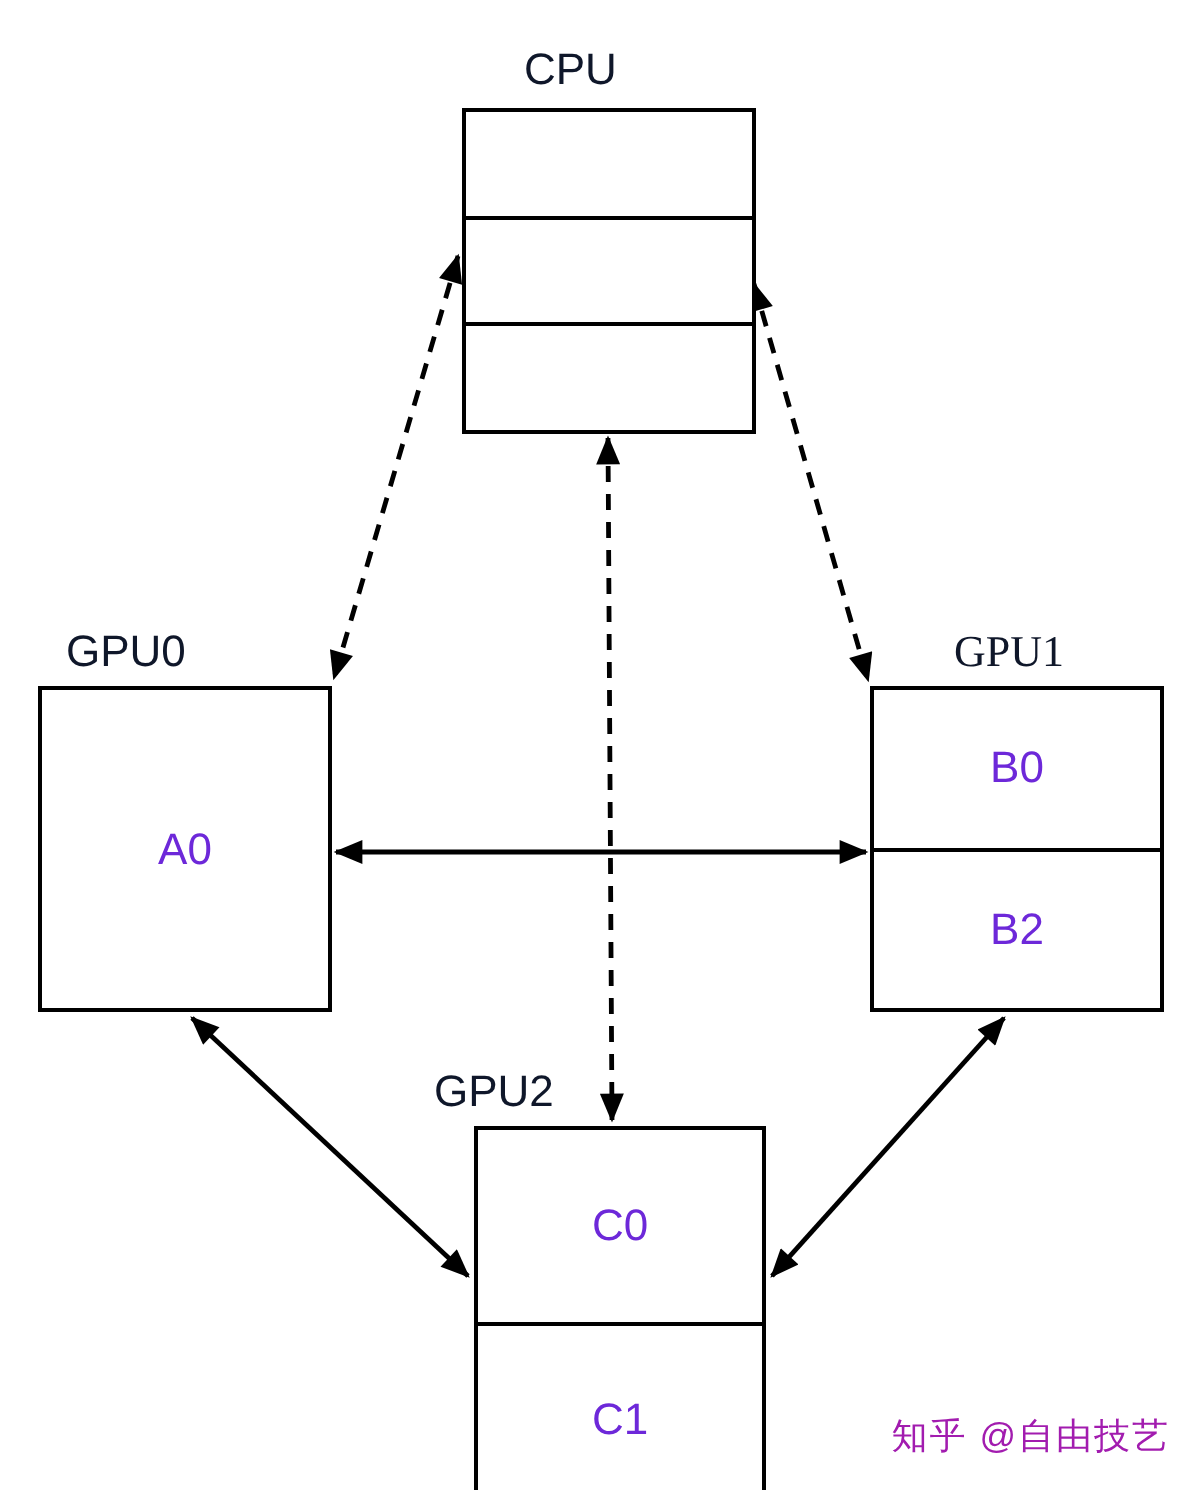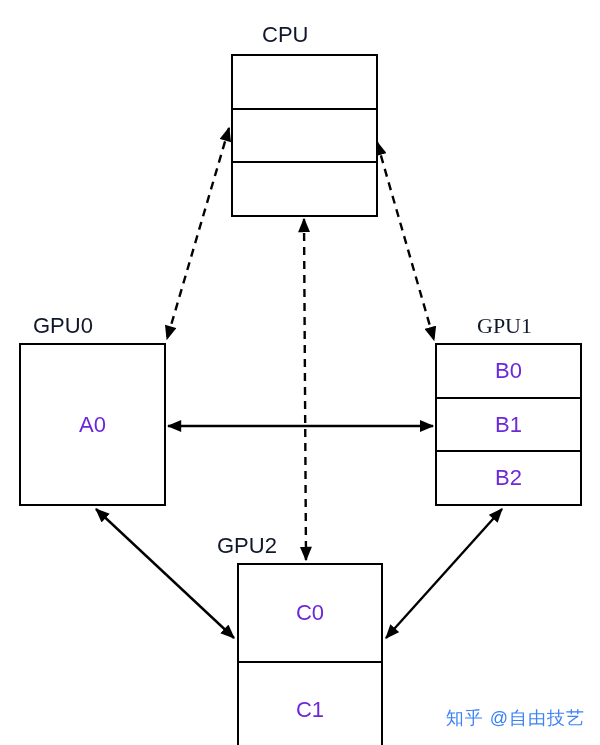--- a/index.html
+++ b/index.html
@@ -59,21 +59,21 @@
   .label-cpu  { left: 262px; top: 24px; }
   .label-gpu0 { left: 33px;  top: 315px; }
   .label-gpu1 { left: 477px; top: 315px; font-family: Liberation Serif, serif; }
   .label-gpu2 { left: 217px; top: 535px; }
   .watermark {
     position: absolute;
     right: 15px;
     top: 708px;
     font-size: 18px;
     line-height: 20px;
-    color: #3b82f6;
+    color: #a21caf;
     letter-spacing: 1px;
     white-space: nowrap;
   }
 </style>
 </head>
 <body>
 
 <div class="stage">
 
   <svg class="edge-layer" width="600" height="745" viewBox="0 0 600 745" xmlns="http://www.w3.org/2000/svg">
@@ -98,21 +98,20 @@
   </div>
 
   <div class="node-label label-gpu0">GPU0</div>
   <div class="box box-gpu0">
     <div class="row">A0</div>
   </div>
 
   <div class="node-label label-gpu1">GPU1</div>
   <div class="box box-gpu1">
     <div class="row">B0</div>
-    <div class="row">B1</div>
     <div class="row">B2</div>
   </div>
 
   <div class="node-label label-gpu2">GPU2</div>
   <div class="box box-gpu2">
     <div class="row">C0</div>
     <div class="row">C1</div>
   </div>
 
   <div class="watermark">知乎 @自由技艺</div>

